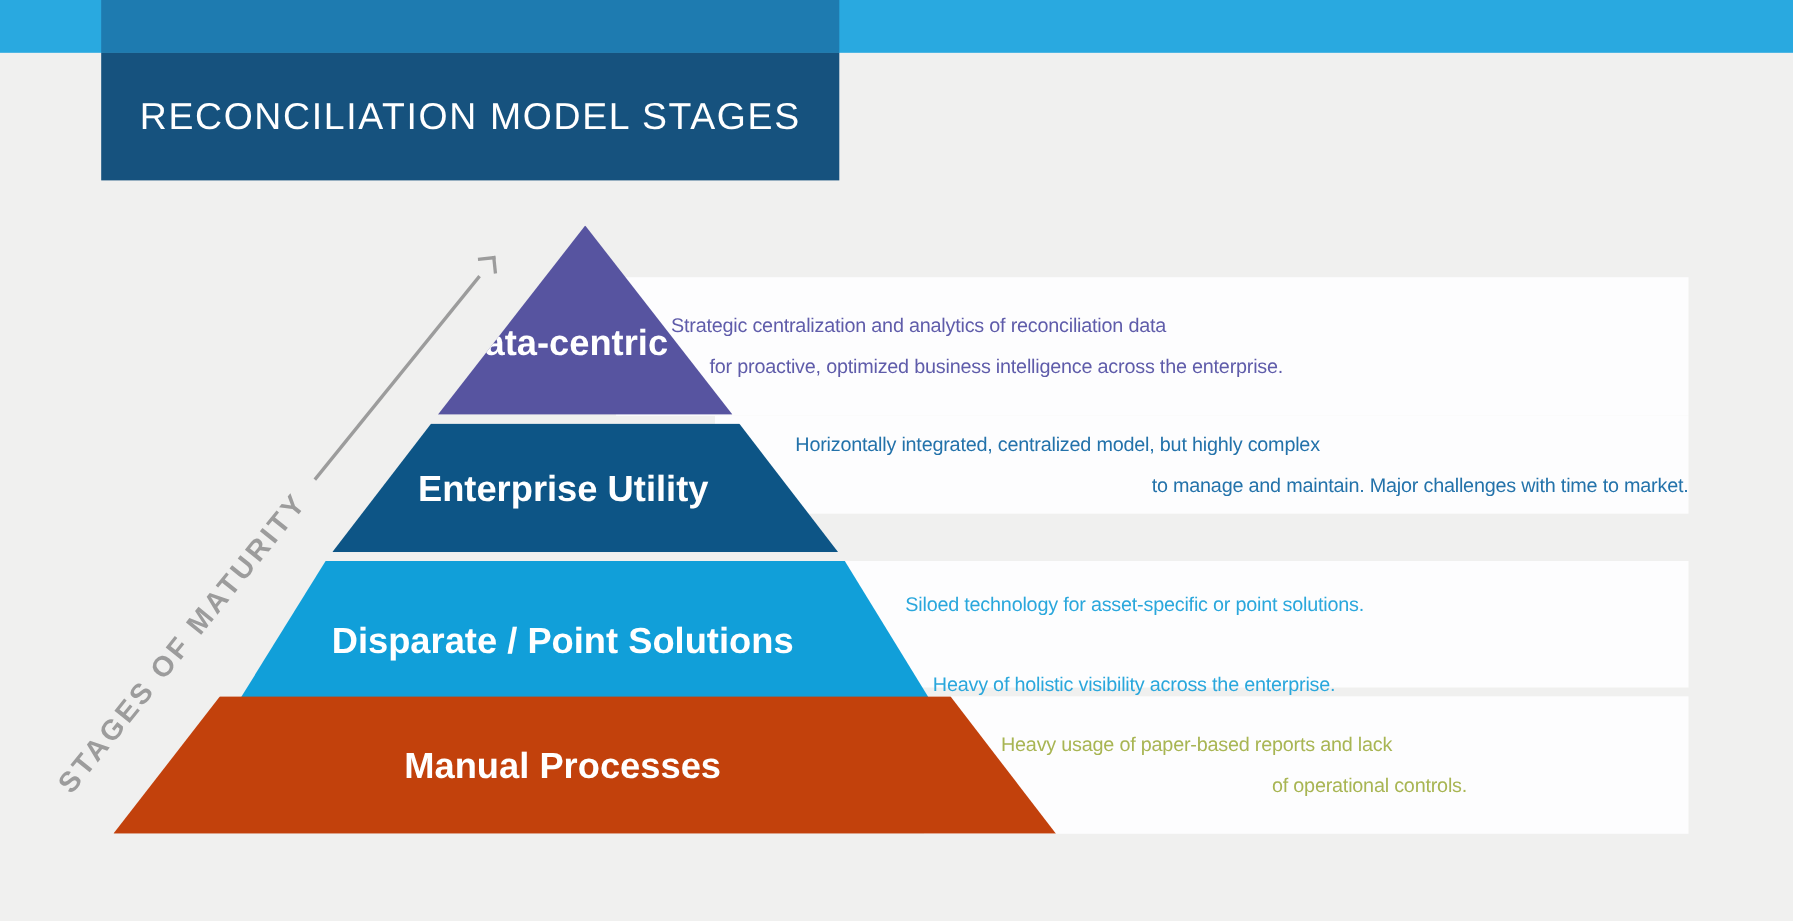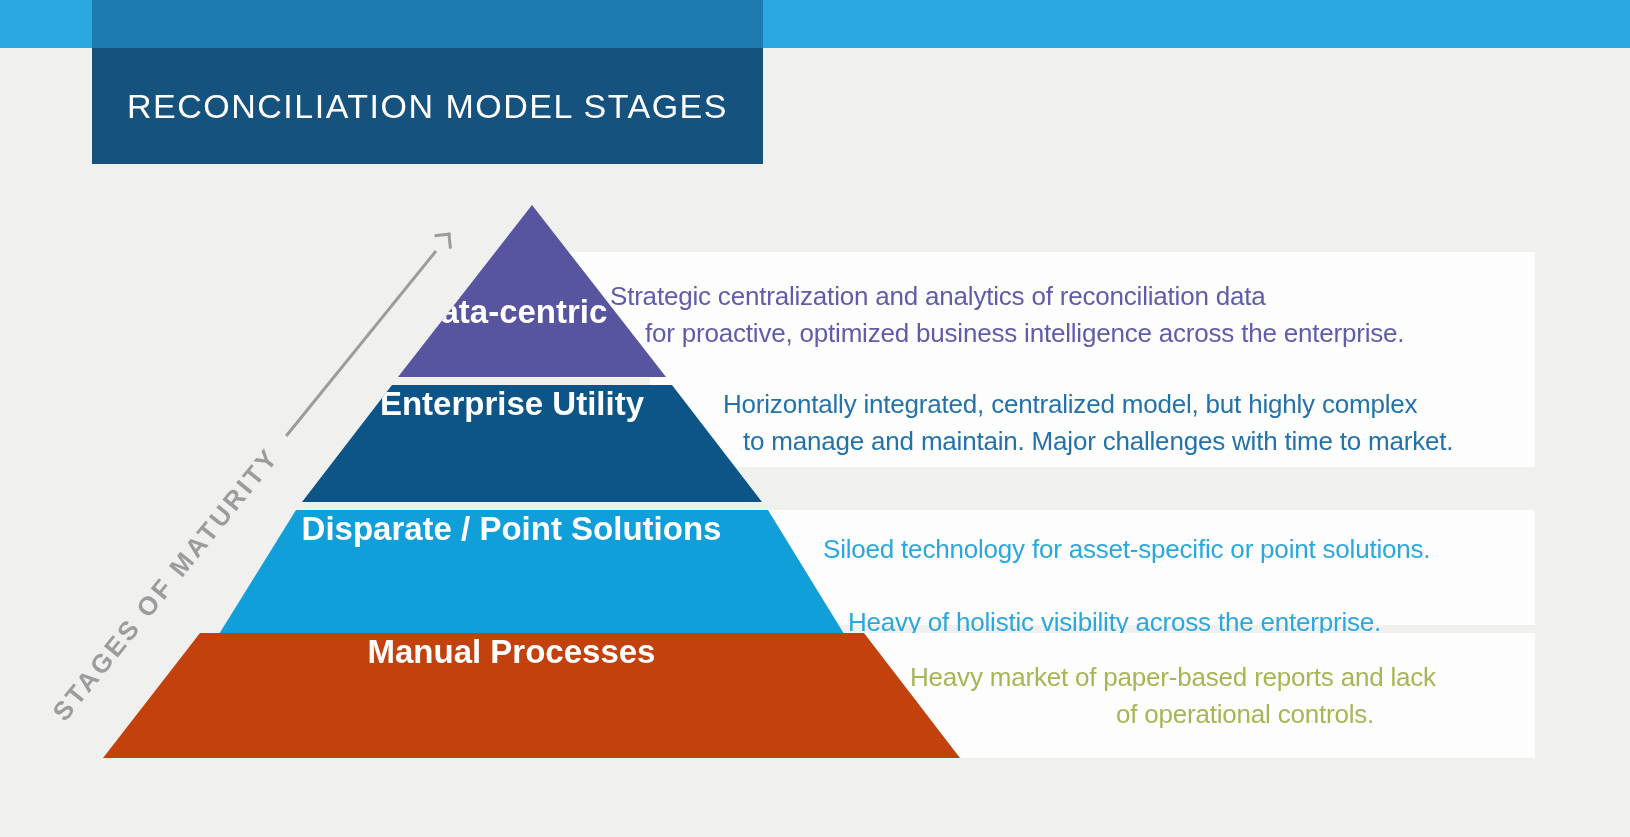--- a/index.html
+++ b/index.html
@@ -21,32 +21,32 @@
     color:#ffffff;font-size:34px;font-weight:300;letter-spacing:1.5px;
     white-space:nowrap;
   }
 
   
   .band{background:#fdfdfe;display:flex;flex-direction:column;justify-content:center;}
   .band-1{left:560px;top:252px;width:975px;height:126px;padding-left:50px;box-sizing:border-box;}
   .band-2{left:650px;top:378px;width:885px;height:89px;padding-left:73px;box-sizing:border-box;}
   .band-3{left:740px;top:510px;width:795px;height:115px;padding-left:83px;box-sizing:border-box;}
   .band-4{left:840px;top:633px;width:695px;height:125px;padding-left:70px;box-sizing:border-box;}
-  .band p{margin:0;font-size:26px;line-height:37px;letter-spacing:-0.2px;white-space:nowrap;}
+  .band p{margin:0;font-size:18px;line-height:37px;letter-spacing:-0.2px;white-space:nowrap;}
   .band-1 p{color:#5f5caa;}
   .band-2 p{color:#2372aa;}
   .band-3 p{color:#2aa7dc;margin-top:36px;}
   .band-4 p{color:#a8b553;}
   .band-1 .line2{margin-left:35px;}
-  .band-2 .line2{margin-left:20px;}
+  .band-2 .line2{margin-left:20px;text-align:right;}
   .band-3 .line2{margin-left:25px;}
   .band-4 .line2{margin-left:45px;text-align:center;}
 
   
-  .tier{display:flex;justify-content:center;}
+  .tier{display:flex;align-items:center;justify-content:center;}
   .tier-label{
     color:#ffffff;font-weight:bold;font-size:33px;white-space:nowrap;
     transform:translateX(-20px);
   }
   .tier-1{
     left:398px;top:205px;width:268px;height:172px;background:#5754a0;
     clip-path:polygon(134px 0, 100% 100%, 0 100%);
     align-items:flex-end;
   }
   .tier-1 .tier-label{padding-bottom:46px;}
@@ -94,21 +94,21 @@
 </div>
 <div class="abs band band-2">
   <p>Horizontally integrated, centralized model, but highly complex</p>
   <p class="line2">to manage and maintain. Major challenges with time to market.</p>
 </div>
 <div class="abs band band-3">
   <p>Siloed technology for asset-specific or point solutions.</p>
   <p class="line2">Heavy of holistic visibility across the enterprise.</p>
 </div>
 <div class="abs band band-4">
-  <p>Heavy market of paper-based reports and lack</p>
+  <p>Heavy usage of paper-based reports and lack</p>
   <p class="line2">of operational controls.</p>
 </div>
 
 <div class="abs tier tier-1">
   <span class="tier-label">Data-centric</span>
 </div>
 <div class="abs tier tier-2">
   <span class="tier-label">Enterprise Utility</span>
 </div>
 <div class="abs tier tier-3">

